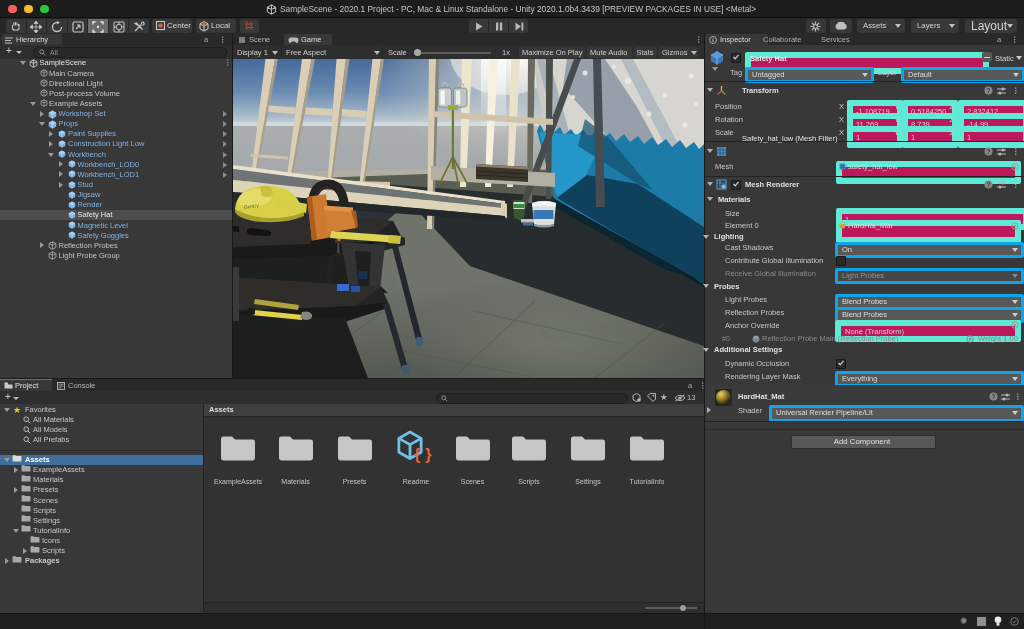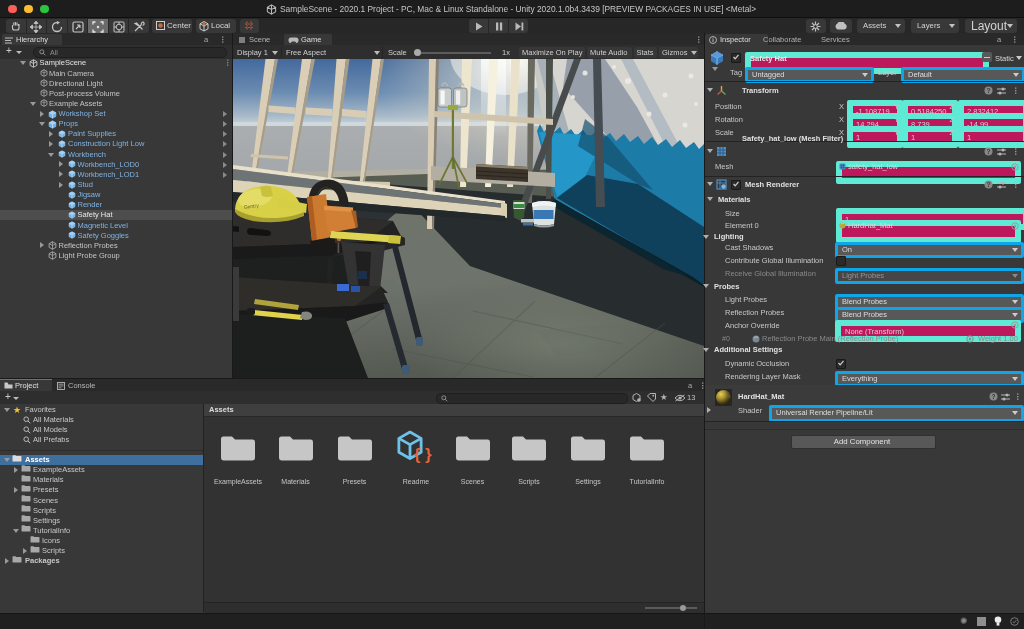--- a/index.html
+++ b/index.html
@@ -740,21 +740,21 @@
 <div class="fld" style="left:902px;top:100.0px;width:44px;height:9.5px">
     <span style="position:absolute;left:3px;top:1px">0.5184250</span>
   </div>
 <div class="tx" style="left:949.5px;top:101.5px">Z</div>
 <div class="fld" style="left:958px;top:100.0px;width:59px;height:9.5px">
     <span style="position:absolute;left:3px;top:1px">2.832412</span>
   </div>
 <div class="tx" style="left:715px;top:114.8px">Rotation</div>
 <div class="tx" style="left:839px;top:114.8px">X</div>
 <div class="fld" style="left:847px;top:113.3px;width:44px;height:9.5px">
-    <span style="position:absolute;left:3px;top:1px">14.294</span>
+    <span style="position:absolute;left:3px;top:1px">11.269</span>
   </div>
 <div class="tx" style="left:894px;top:114.8px">Y</div>
 <div class="fld" style="left:902px;top:113.3px;width:44px;height:9.5px">
     <span style="position:absolute;left:3px;top:1px">8.739</span>
   </div>
 <div class="tx" style="left:949.5px;top:114.8px">Z</div>
 <div class="fld" style="left:958px;top:113.3px;width:59px;height:9.5px">
     <span style="position:absolute;left:3px;top:1px">-14.99</span>
   </div>
 <div class="tx" style="left:715px;top:127.8px">Scale</div>
@@ -769,21 +769,21 @@
 <div class="tx" style="left:949.5px;top:127.8px">Z</div>
 <div class="fld" style="left:958px;top:126.3px;width:59px;height:9.5px">
     <span style="position:absolute;left:3px;top:1px">1</span>
   </div>
 <div class="sep" style="top:141px"></div>
 <div class="a" style="left:707px;top:148.5px;width:0;height:0;border-left:3.5px solid transparent;border-right:3.5px solid transparent;border-top:4.5px solid #b0b0b0"></div>
 <svg class="a" style="left:716px;top:146px" width="11" height="11" viewBox="0 0 11 11">
     <rect x="1" y="1" width="9" height="9" fill="#4e8fc4"></rect>
     <path d="M1 4 L10 4 M1 7 L10 7 M4 1 L4 10 M7 1 L7 10" stroke="#2a5a84" stroke-width="0.9"></path>
   </svg>
-<div class="tx" style="left:742px;top:134px;color:#e0e0e0;font-weight:bold">Safety_hat_low (Mesh Filter)</div>
+<div class="tx" style="left:742px;top:134px;color:#e0e0e0;font-weight:normal">Safety_hat_low (Mesh Filter)</div>
 <svg class="a" style="left:984px;top:146.5px" width="9" height="9" viewBox="0 0 9 9">
     <circle cx="4.5" cy="4.5" r="4" fill="#888"></circle>
     <text x="4.5" y="6.8" font-size="6.5" text-anchor="middle" fill="#383838" font-family="Liberation Sans" font-weight="bold">?</text>
   </svg>
 <svg class="a" style="left:997px;top:147.5px" width="9" height="8" viewBox="0 0 9 8">
     <path d="M0 2 L9 2 M0 6 L9 6" stroke="#b5b5b5" stroke-width="1.2"></path>
     <circle cx="6" cy="2" r="1.5" fill="#b5b5b5"></circle>
     <circle cx="3" cy="6" r="1.5" fill="#b5b5b5"></circle>
   </svg>
 <div class="tx" style="left:1012px;top:146.5px;color:#b5b5b5;font-weight:bold">⋮</div>

